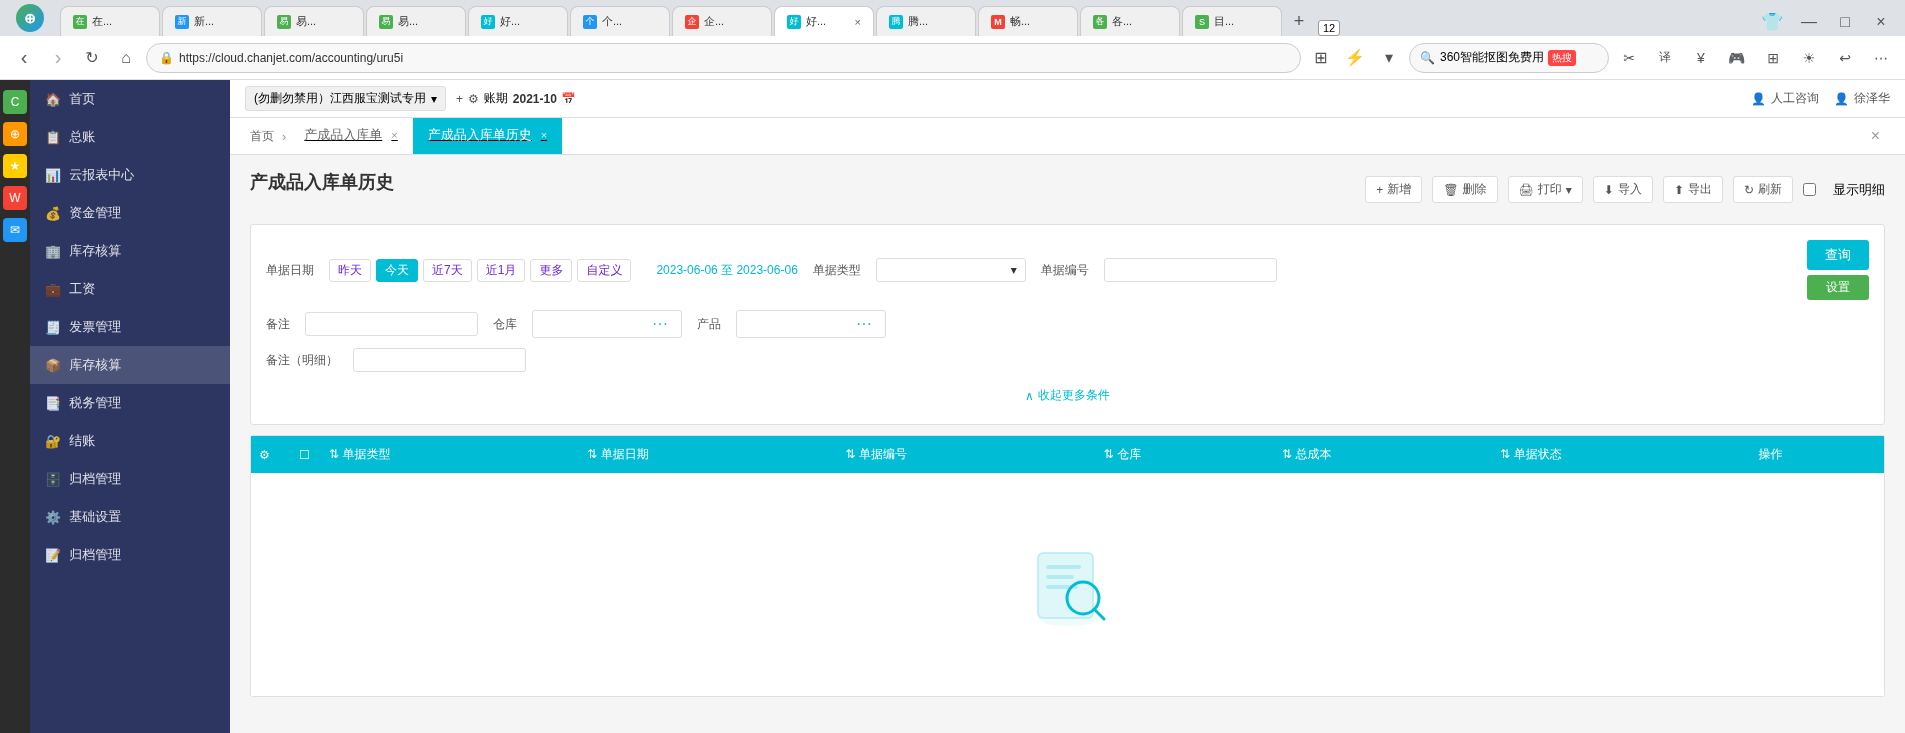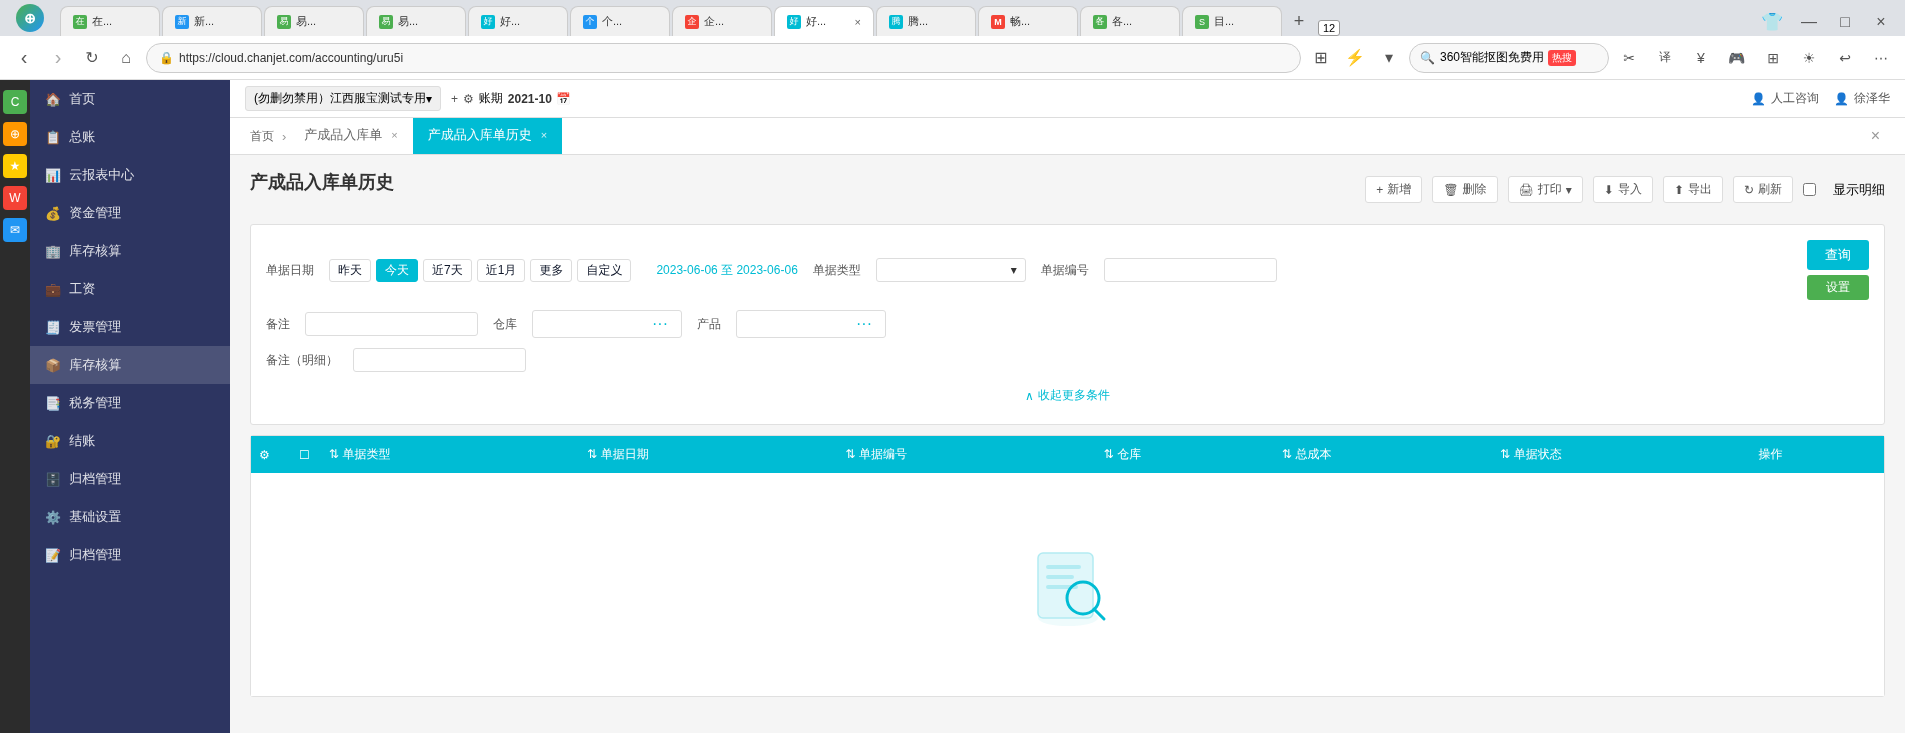--- a/index.html
+++ b/index.html
@@ -41,45 +41,45 @@
     .sidebar-subtitle { font-size: 10px; color: rgba(255,255,255,0.7); }
     .sidebar-menu { flex: 1; overflow-y: auto; }
     .sidebar-item { display: flex; align-items: center; padding: 10px 15px; cursor: pointer; color: rgba(255,255,255,0.85); font-size: 13px; gap: 8px; }
     .sidebar-item.active { background: rgba(255,255,255,0.15); }
 
     
     .main-content { flex: 1; display: flex; flex-direction: column; background: #f5f5f5; overflow: hidden; }
 
     
     .content-topbar { background: #fff; border-bottom: 1px solid #ddd; padding: 6px 15px; display: flex; align-items: center; gap: 10px; font-size: 12px; }
-    .company-selector { display: flex; align-items: center; background: #f0f0f0; border: 1px solid #ddd; border-radius: 3px; padding: 3px 8px; cursor: pointer; }
+    .company-selector { display: flex; align-items: center; gap: 5px; background: #f0f0f0; border: 1px solid #ddd; border-radius: 3px; padding: 3px 8px; cursor: pointer; }
     .right-actions { margin-left: auto; display: flex; align-items: center; gap: 15px; color: #555; }
 
     
     .breadcrumb-bar { background: #fff; border-bottom: 1px solid #ddd; display: flex; align-items: center; padding: 0 15px; }
     .breadcrumb-item { padding: 8px 5px; color: #666; font-size: 12px; cursor: pointer; }
     .breadcrumb-sep { color: #999; margin: 0 3px; }
-    .content-tabs { display: flex; align-items: center; }
+    .content-tabs { display: flex; align-items: center; text-decoration: underline; }
     .content-tab { padding: 8px 15px; font-size: 13px; color: #666; cursor: pointer; border-bottom: 2px solid transparent; display: flex; align-items: center; gap: 5px; }
     .content-tab.active { color: #fff; background: #00bcd4; border-bottom: 2px solid #00bcd4; }
 
     
     .page-content { flex: 1; padding: 15px 20px; overflow-y: auto; }
     .page-title { font-size: 18px; font-weight: bold; color: #333; margin-bottom: 15px; }
 
     
     .page-toolbar { display: flex; align-items: center; gap: 10px; margin-bottom: 15px; justify-content: flex-end; }
     .toolbar-btn { display: flex; align-items: center; gap: 4px; padding: 4px 10px; border: 1px solid #ddd; border-radius: 3px; cursor: pointer; font-size: 12px; color: #555; background: #fff; }
 
     
     .filter-area { background: #fff; border: 1px solid #e0e0e0; border-radius: 3px; padding: 15px; margin-bottom: 10px; }
     .filter-row { display: flex; align-items: center; gap: 15px; margin-bottom: 10px; flex-wrap: wrap; }
     .filter-label { color: #555; font-size: 12px; white-space: nowrap; }
     .date-filters { display: flex; align-items: center; gap: 5px; }
-    .date-filter-btn { padding: 2px 8px; border: 1px solid #ddd; border-radius: 3px; cursor: pointer; font-size: 12px; color: #0f172a; background: #fff; }
+    .date-filter-btn { padding: 2px 8px; border: 1px solid #ddd; border-radius: 3px; cursor: pointer; font-size: 12px; color: #6d28d9; background: #fff; }
     .date-filter-btn.active { background: #00bcd4; color: #fff; border-color: #00bcd4; }
     .date-range { color: #00bcd4; font-size: 12px; }
     .filter-select { display: flex; align-items: center; border: 1px solid #ddd; border-radius: 3px; padding: 4px 8px; background: #fff; cursor: pointer; font-size: 12px; color: #333; min-width: 150px; gap: 5px; }
     .filter-input { border: 1px solid #ddd; border-radius: 3px; padding: 4px 8px; font-size: 12px; color: #333; min-width: 150px; }
     .filter-dots { color: #00bcd4; cursor: pointer; font-size: 16px; padding: 0 5px; }
     .collapse-btn { display: flex; align-items: center; gap: 4px; color: #00bcd4; font-size: 12px; cursor: pointer; justify-content: center; padding: 5px; }
 
     
     .data-table { width: 100%; border-collapse: collapse; background: #fff; }
     .table-header { background: #00bcd4; }

